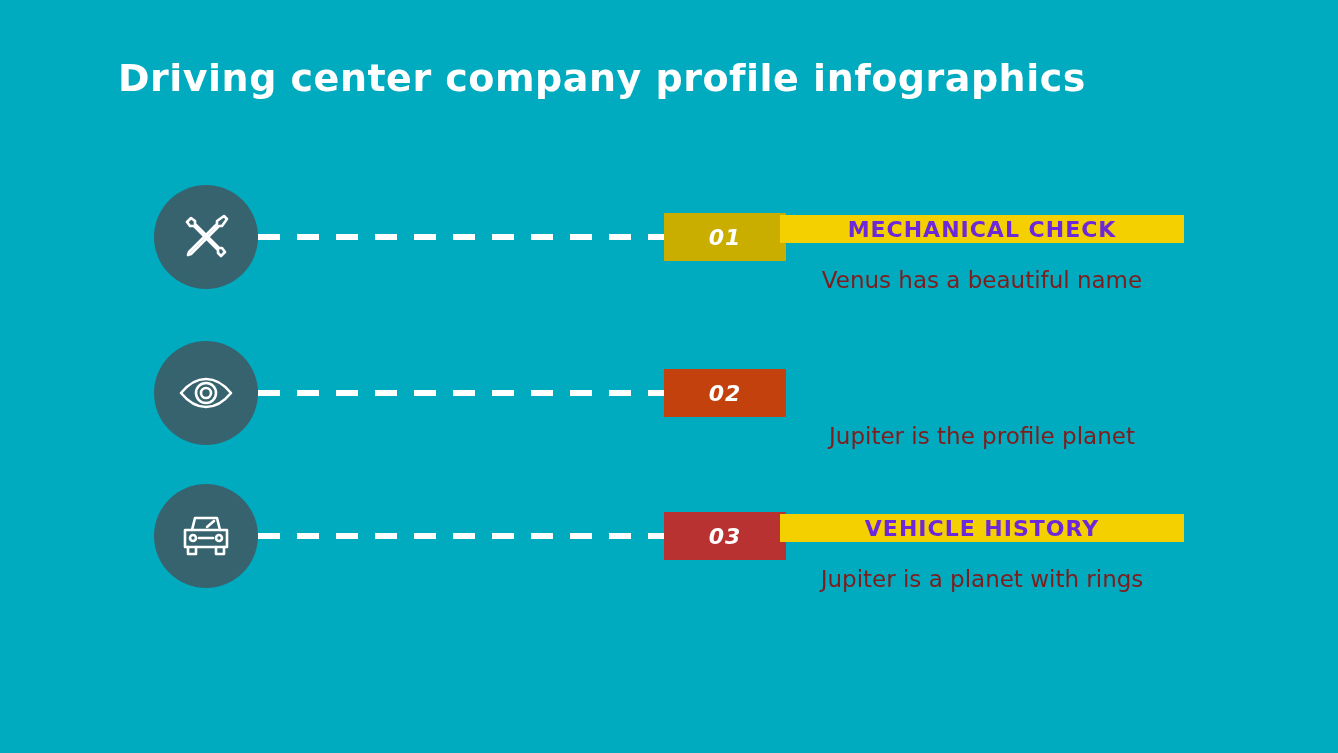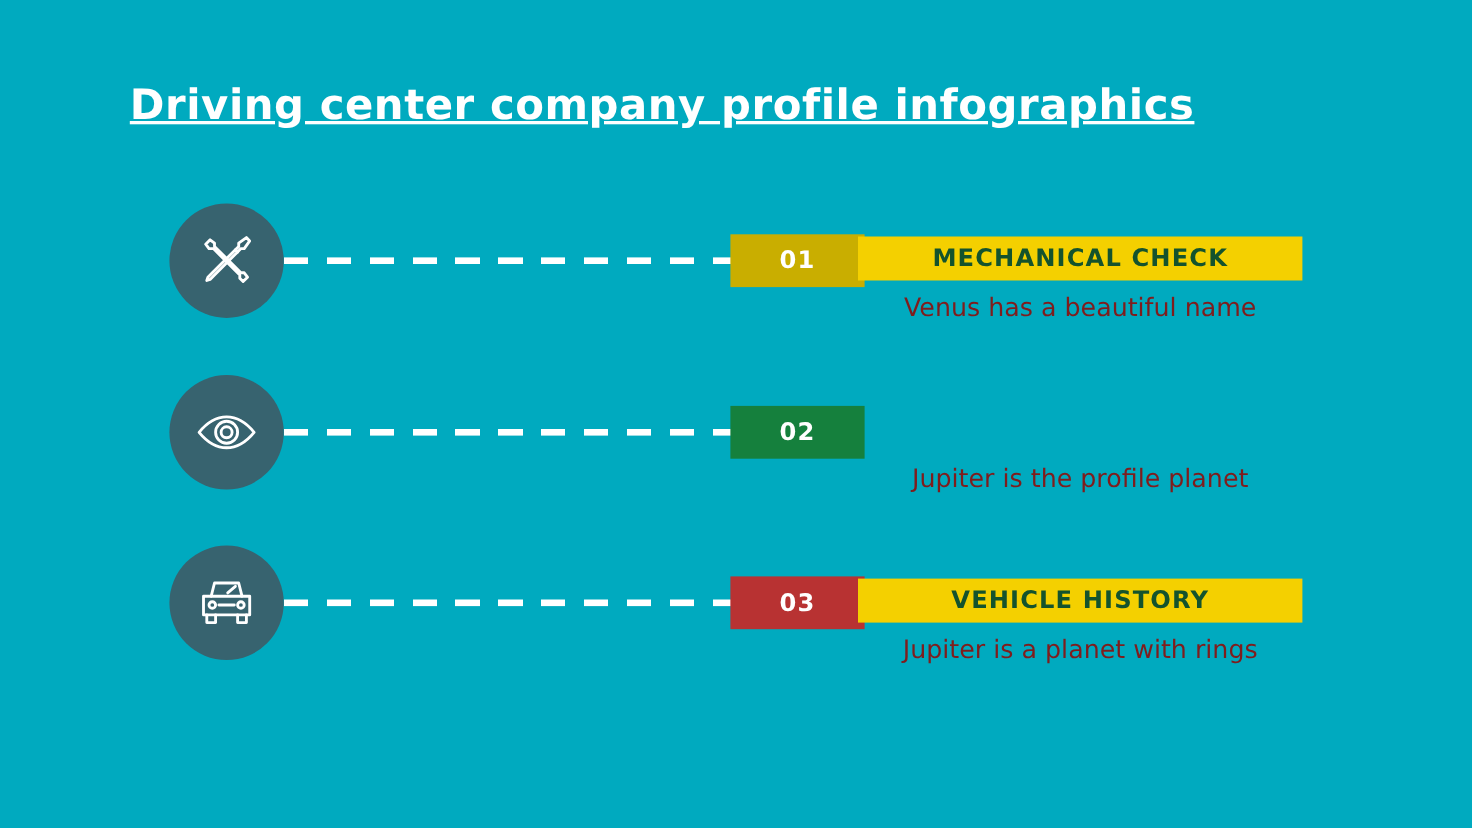--- a/index.html
+++ b/index.html
@@ -3,48 +3,49 @@
   <meta charset="utf-8">
   <style>
     html, body { margin: 0; padding: 0; }
     body {
       width: 1338px; height: 753px; overflow: hidden;
       background: #00aabf;
       font-family: "DejaVu Sans", sans-serif;
       position: relative;
     }
     .title {
-      position: absolute; left: 118px; top: 73px;
+      position: absolute; left: 118px; top: 56px;
       color: #ffffff; font-size: 38px; font-weight: bold;
-      letter-spacing: 0.5px; white-space: nowrap; text-decoration: underline;
+      letter-spacing: 0.5px; white-space: nowrap;
     }
     .row { position: absolute; left: 0; width: 1338px; height: 110px; }
     .circle {
       position: absolute; left: 154px; top: 0;
       width: 104px; height: 104px; border-radius: 50%;
       background: #37636f;
       display: flex; align-items: center; justify-content: center;
     }
     .circle svg { width: 56px; height: 56px; }
     .dash-line {
       position: absolute; left: 258px; top: 49px;
       width: 407px; height: 6px;
       background: repeating-linear-gradient(to right, #ffffff 0 22px, transparent 22px 39px);
     }
     .num-box {
       position: absolute; left: 664px; top: 28px;
       width: 122px; height: 48px;
       color: #ffffff; font-size: 22px; font-weight: bold;
       display: flex; align-items: center; justify-content: center;
       letter-spacing: 1px;
+      font-style: italic;
     }
     .label-box {
       position: absolute; left: 780px; top: 30px;
-      width: 404px; height: 40px; background: #f4d000;
-      color: #14532d; font-size: 22px; font-weight: bold;
+      width: 404px; height: 28px; background: #f4d000;
+      color: #6d28d9; font-size: 22px; font-weight: bold;
       display: flex; align-items: center; justify-content: center;
       letter-spacing: 1px; white-space: nowrap;
     }
     .desc {
       position: absolute; left: 780px; top: 82px; width: 404px;
       text-align: center; color: #7f1d1d; font-size: 23px; white-space: nowrap;
     }
   </style>
 </head>
 <body>
@@ -69,25 +70,25 @@
 
 <div class="row" style="top:341px;">
   <div class="circle">
     <svg viewBox="0 0 56 56" fill="none" stroke="#ffffff" stroke-width="2.6" stroke-linejoin="round">
       <path d="M3 28 C12 17 20 14 28 14 C36 14 44 17 53 28 C44 39 36 42 28 42 C20 42 12 39 3 28 Z"></path>
       <circle cx="28" cy="28" r="10"></circle>
       <circle cx="28" cy="28" r="5"></circle>
     </svg>
   </div>
   <div class="dash-line"></div>
-  <div class="num-box" style="background:#15803d;">02</div>
+  <div class="num-box" style="background:#c2410c;">02</div>
   <div class="desc">Jupiter is the profile planet</div>
 </div>
 
-<div class="row" style="top:496px;">
+<div class="row" style="top:484px;">
   <div class="circle">
     <svg viewBox="0 0 56 56" fill="none" stroke="#ffffff" stroke-width="2.6" stroke-linejoin="round" stroke-linecap="round">
       <path d="M14 22 L17 10 L39 10 L42 22"></path>
       <path d="M7 22 L49 22 L49 39 L7 39 Z"></path>
       <path d="M29 19 L36 13"></path>
       <circle cx="15" cy="30" r="3"></circle>
       <circle cx="41" cy="30" r="3"></circle>
       <path d="M21 30 L35 30"></path>
       <path d="M10 39 L10 46 L18 46 L18 39"></path>
       <path d="M38 39 L38 46 L46 46 L46 39"></path>

